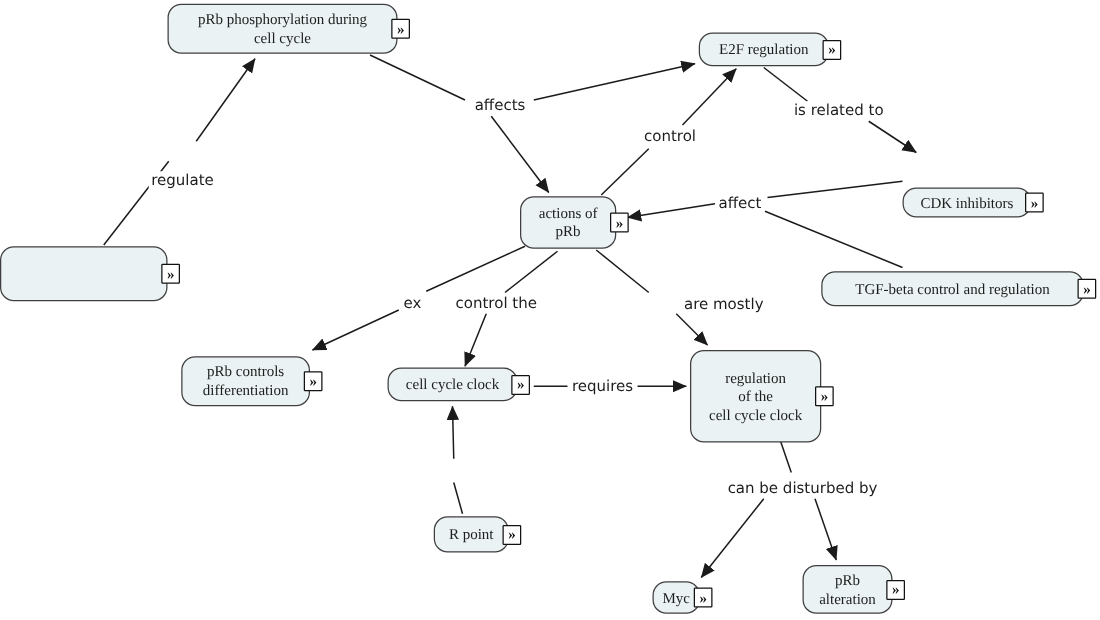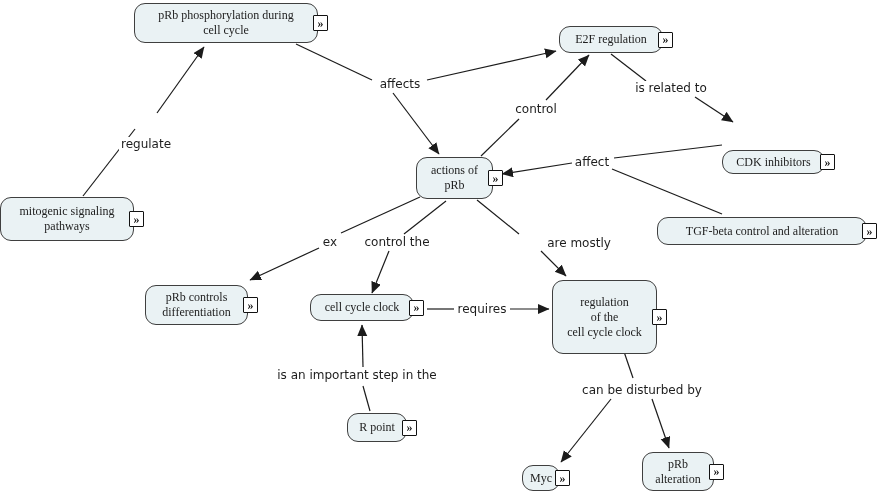--- a/index.html
+++ b/index.html
@@ -77,31 +77,29 @@
   </div>
   <div class="node" style="left:559px;top:26px;width:104px;height:27px;">
     <span class="node-label">E2F regulation</span>
     <span class="res-icon">»</span>
   </div>
   <div class="node" style="left:722px;top:127px;width:103px;height:24px;margin-top:23px;">
     <span class="node-label">CDK inhibitors</span>
     <span class="res-icon">»</span>
   </div>
   <div class="node" style="left:0px;top:197px;width:134px;height:44px;">
-    <span class="node-label">mitogenic signaling
-pathways</span>
     <span class="res-icon">»</span>
   </div>
   <div class="node" style="left:416px;top:157px;width:77px;height:42px;">
     <span class="node-label">actions of
 pRb</span>
     <span class="res-icon">»</span>
   </div>
   <div class="node" style="left:657px;top:217px;width:210px;height:28px;">
-    <span class="node-label">TGF-beta control and alteration</span>
+    <span class="node-label">TGF-beta control and regulation</span>
     <span class="res-icon">»</span>
   </div>
   <div class="node" style="left:145px;top:285px;width:103px;height:40px;">
     <span class="node-label">pRb controls
 differentiation</span>
     <span class="res-icon">»</span>
   </div>
   <div class="node" style="left:310px;top:294px;width:104px;height:27px;">
     <span class="node-label">cell cycle clock</span>
     <span class="res-icon">»</span>
@@ -128,16 +126,15 @@
 
   <div class="phrase" style="left:146px;top:120px;margin-top:24px;">regulate</div>
   <div class="phrase" style="left:400px;top:84px;">affects</div>
   <div class="phrase" style="left:536px;top:109px;">control</div>
   <div class="phrase" style="left:671px;top:88px;">is related to</div>
   <div class="phrase" style="left:592px;top:162px;">affect</div>
   <div class="phrase" style="left:330px;top:242px;">ex</div>
   <div class="phrase" style="left:397px;top:242px;">control the</div>
   <div class="phrase" style="left:531px;top:243px;margin-left:48px;">are mostly</div>
   <div class="phrase" style="left:482px;top:309px;">requires</div>
-  <div class="phrase" style="left:357px;top:375px;">is an important step in the</div>
   <div class="phrase" style="left:642px;top:390px;">can be disturbed by</div>
 
 </div>
 
 </body></html>

